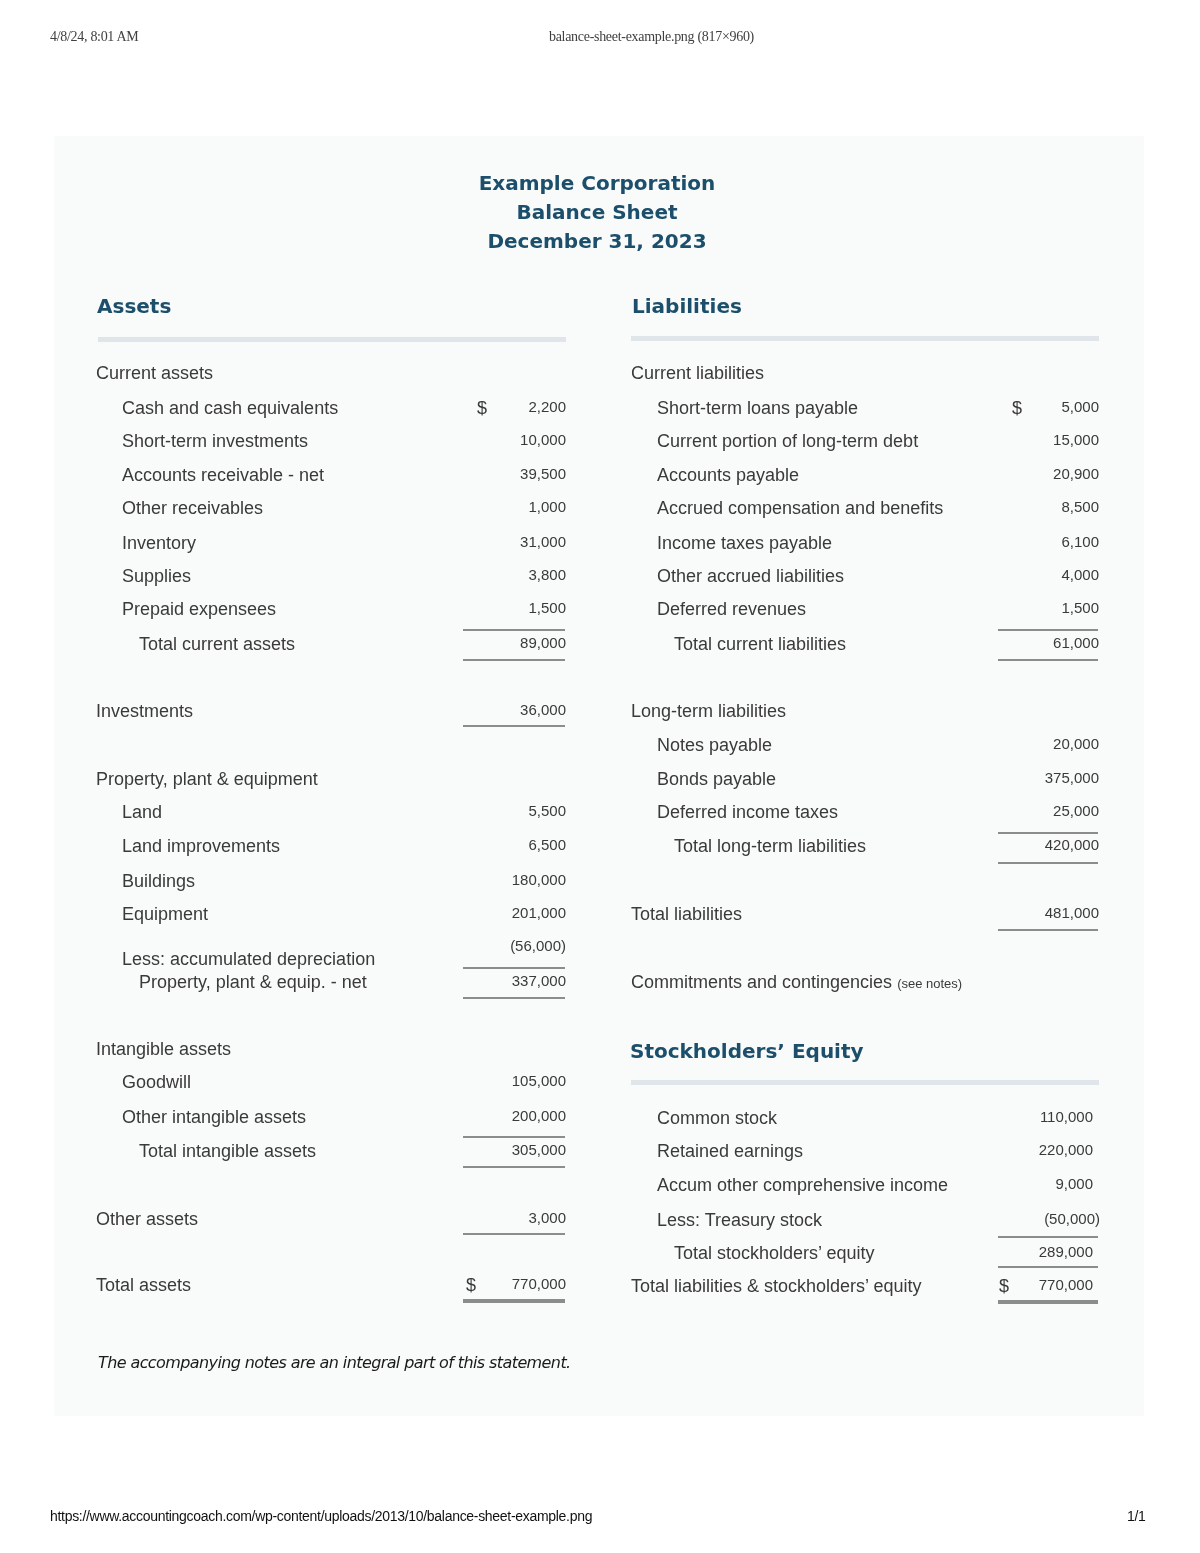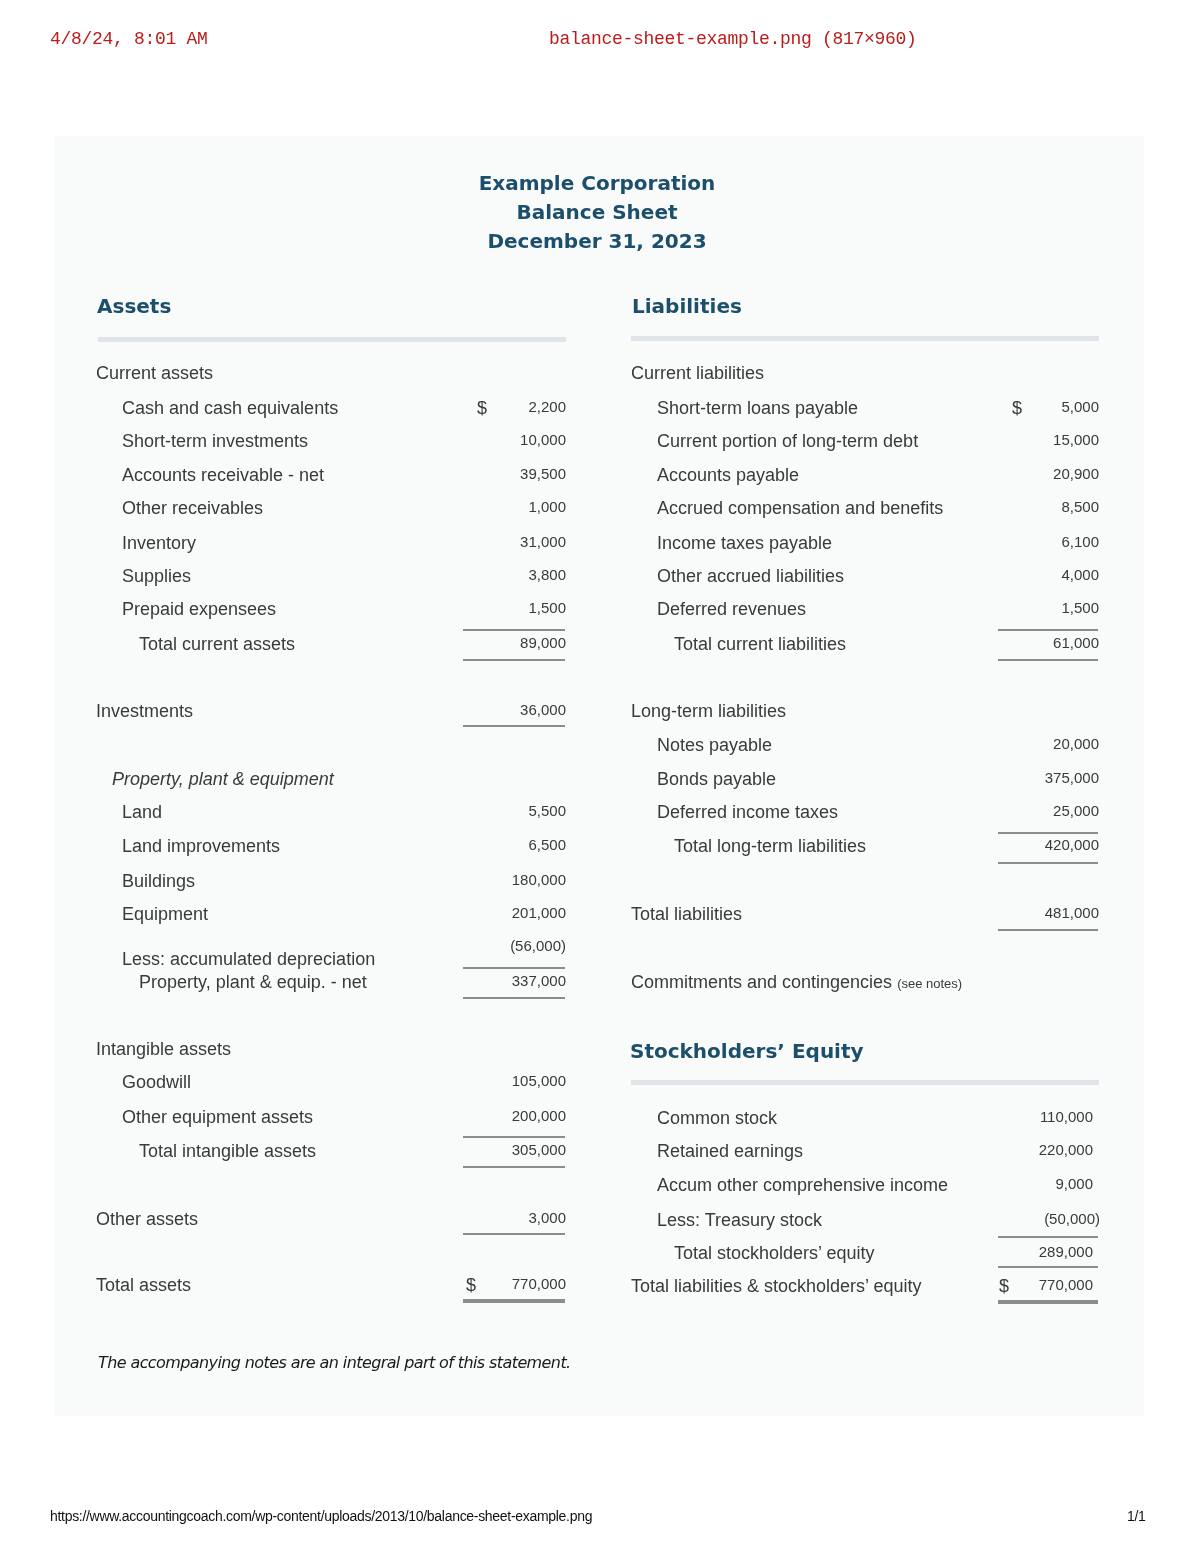--- a/index.html
+++ b/index.html
@@ -1,17 +1,17 @@
 <!DOCTYPE html>
 <html><head>
 <meta charset="utf-8">
 <style>
   html, body { margin:0; padding:0; }
   body { width:1200px; height:1553px; background:#ffffff; position:relative; font-family:"Liberation Sans", sans-serif; color:#333; overflow:hidden; }
-  .hdr { position:absolute; top:29px; font-size:18px; color:#b91c1c; font-family:Liberation Mono, monospace; letter-spacing:-0.3px; }
+  .hdr { position:absolute; top:29px; font-size:14px; color:#404040; font-family:Liberation Serif, serif; letter-spacing:-0.3px; }
   .ftr { position:absolute; top:1508px; font-size:14px; color:#111; letter-spacing:-0.3px; }
   .card { position:absolute; left:54px; top:136px; width:1090px; height:1280px; background:#f9fafa; }
   .title { position:absolute; left:0; width:1194px; text-align:center; font-weight:bold; color:#1c4f6b; font-size:20px; font-family:"DejaVu Sans", sans-serif; }
   .sec-head { position:absolute; font-weight:bold; color:#1c4f6b; font-size:20px; font-family:"DejaVu Sans", sans-serif; }
   .sec-rule { position:absolute; height:5px; background:#dfe5e8; }
   .row { position:absolute; font-size:18px; color:#3a3a3a; font-family:"Liberation Sans", sans-serif; white-space:nowrap; }
   .num { position:absolute; font-size:15px; color:#3a3a3a; text-align:right; white-space:nowrap; }
   .dollar { position:absolute; font-size:18px; color:#3a3a3a; }
   .ul { position:absolute; height:2px; background:#8c8c8c; }
   .ul2 { position:absolute; height:4px; background:#8c8c8c; }
@@ -59,21 +59,21 @@
 
 <div class="ul" style="left:463px;top:629px;width:102px;"></div>
 <div class="row" style="left:139px;top:634px;">Total current assets</div>
 <div class="num" style="right:634px;top:634px;">89,000</div>
 <div class="ul" style="left:463px;top:659px;width:102px;"></div>
 
 <div class="row" style="left:96px;top:701px;">Investments</div>
 <div class="num" style="right:634px;top:701px;">36,000</div>
 <div class="ul" style="left:463px;top:725px;width:102px;"></div>
 
-<div class="row" style="left:112px;top:769px;font-style:italic;">Property, plant &amp; equipment</div>
+<div class="row" style="left:96px;top:769px;">Property, plant &amp; equipment</div>
 
 <div class="row" style="left:122px;top:802px;">Land</div>
 <div class="num" style="right:634px;top:802px;">5,500</div>
 
 <div class="row" style="left:122px;top:836px;">Land improvements</div>
 <div class="num" style="right:634px;top:836px;">6,500</div>
 
 <div class="row" style="left:122px;top:871px;">Buildings</div>
 <div class="num" style="right:634px;top:871px;">180,000</div>
 
@@ -86,21 +86,21 @@
 <div class="ul" style="left:463px;top:967px;width:102px;"></div>
 <div class="row" style="left:139px;top:972px;">Property, plant &amp; equip. - net</div>
 <div class="num" style="right:634px;top:972px;">337,000</div>
 <div class="ul" style="left:463px;top:997px;width:102px;"></div>
 
 <div class="row" style="left:96px;top:1039px;">Intangible assets</div>
 
 <div class="row" style="left:122px;top:1072px;">Goodwill</div>
 <div class="num" style="right:634px;top:1072px;">105,000</div>
 
-<div class="row" style="left:122px;top:1107px;">Other equipment assets</div>
+<div class="row" style="left:122px;top:1107px;">Other intangible assets</div>
 <div class="num" style="right:634px;top:1107px;">200,000</div>
 
 <div class="ul" style="left:463px;top:1136px;width:102px;"></div>
 <div class="row" style="left:139px;top:1141px;">Total intangible assets</div>
 <div class="num" style="right:634px;top:1141px;">305,000</div>
 <div class="ul" style="left:463px;top:1166px;width:102px;"></div>
 
 <div class="row" style="left:96px;top:1209px;">Other assets</div>
 <div class="num" style="right:634px;top:1209px;">3,000</div>
 <div class="ul" style="left:463px;top:1233px;width:102px;"></div>

